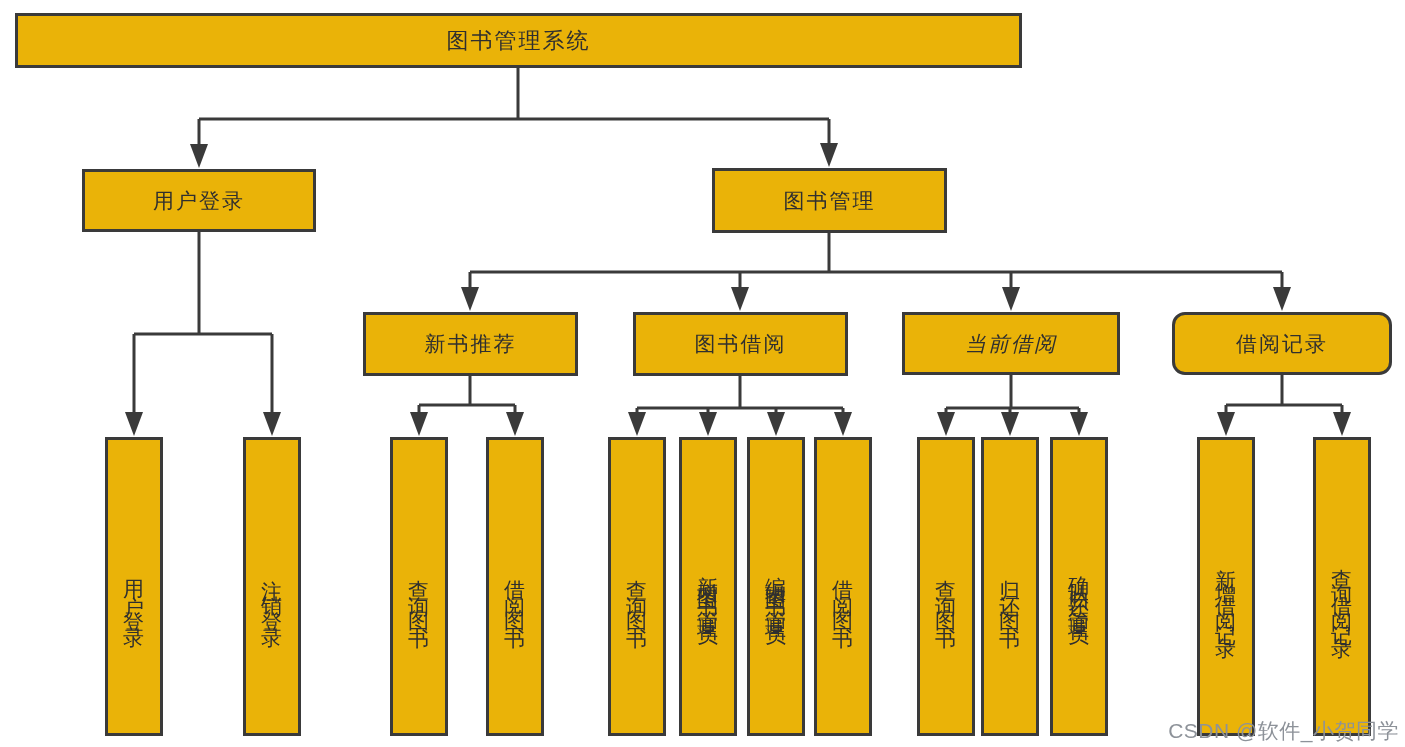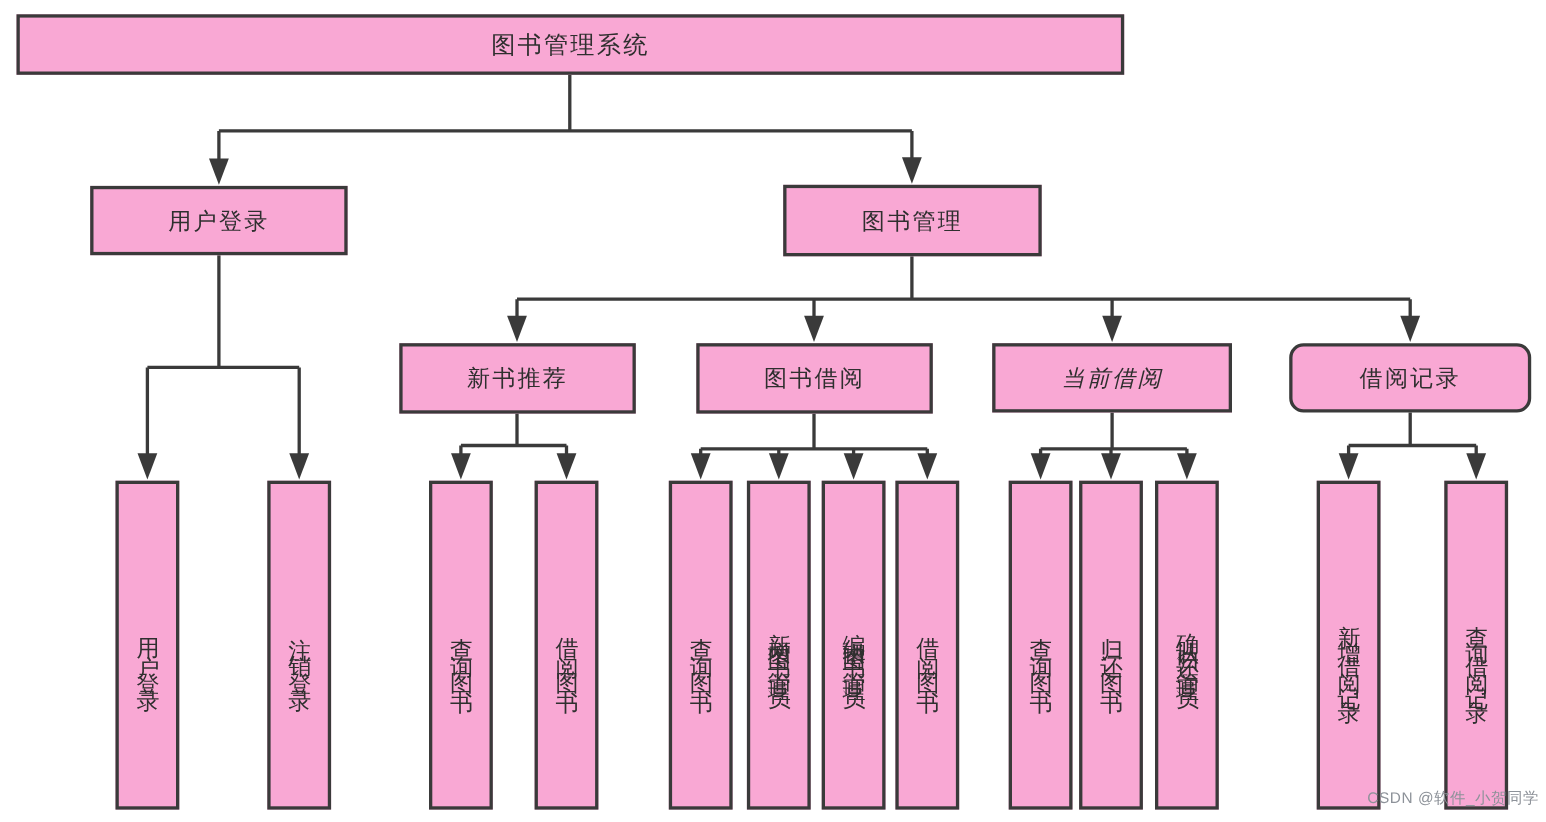--- a/index.html
+++ b/index.html
@@ -16,21 +16,21 @@
 
   .connectors {
     position: absolute;
     left: 0; top: 0;
     width: 1405px; height: 747px;
     pointer-events: none;
   }
 
   .node {
     position: absolute;
-    background: #f9a8d4;
+    background: #eab308;
     border: 3px solid #3a3a3a;
     color: #2f2f2f;
     display: flex;
     align-items: center;
     justify-content: center;
   }
 
   .hnode span {
     font-size: 21px;
     letter-spacing: 2px;
@@ -76,21 +76,21 @@
   #n-cb-1    { left: 917px; }
   #n-cb-2    { left: 981px; }
   #n-cb-3    { left: 1050px; }
   #n-br-1    { left: 1197px; }
   #n-br-2    { left: 1313px; }
 
   .watermark {
     position: absolute;
     top: 717px;
     right: 6px;
-    font-size: 14px;
+    font-size: 21px;
     color: #8d9299;
     letter-spacing: 0.5px;
     z-index: 10;
     white-space: nowrap;
   }
 </style>
 </head>
 <body>
 
 <div class="canvas">

